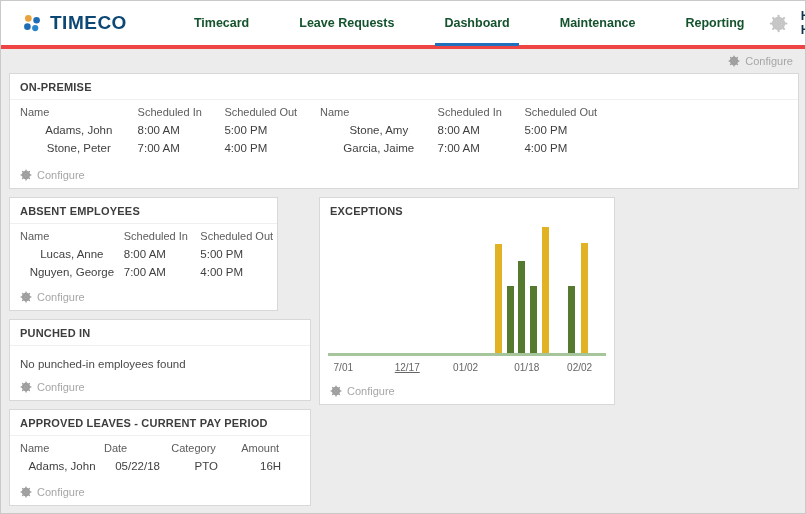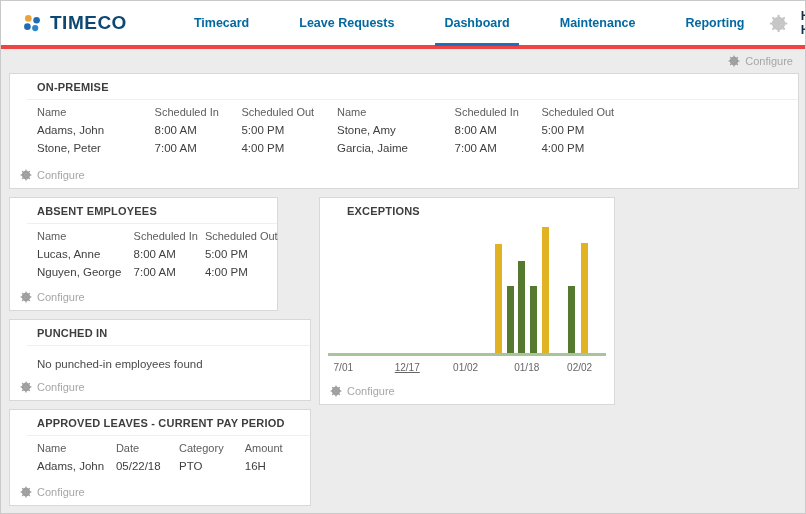--- a/index.html
+++ b/index.html
@@ -4,40 +4,40 @@
 <style>
   * { box-sizing: border-box; margin: 0; padding: 0; }
   body { font-family: "Liberation Sans", sans-serif; background:#f5f5f5; }
   .screen { position:relative; width:806px; height:514px; background:#ececec; border:1px solid #c9c9c9; overflow:hidden; }
 
   
   .navbar { position:absolute; top:0; left:0; right:0; height:48px; background:#fff; border-bottom:4px solid #ef4444; display:flex; align-items:center; padding:0 20px; z-index:5; }
   .logo { display:flex; align-items:center; gap:7px; color:#0d4875; font-weight:bold; font-size:19px; letter-spacing:.5px; cursor:pointer; }
   .logo svg { width:22px; height:22px; }
   .main-nav { display:flex; margin-left:42px; }
-  .nav-item { position:relative; padding:16px 25px; font-size:12.5px; font-weight:bold; color:#0369a1; cursor:pointer; white-space:nowrap; }
+  .nav-item { position:relative; padding:16px 25px; font-size:12.5px; font-weight:bold; color:#14532d; cursor:pointer; white-space:nowrap; }
   .nav-item.active::after { content:""; position:absolute; left:16px; right:16px; bottom:0; height:3px; background:#1e70bf; }
   .nav-right { margin-left:auto; display:flex; align-items:center; gap:12px; }
   .nav-gear { width:25px; height:25px; color:#c6c6c6; cursor:pointer; }
   .user-name { font-size:12.5px; font-weight:bold; color:#12314d; cursor:pointer; }
 
   
-  .card { position:absolute; background:#fff; border:1px solid #d8d8d8;padding-left:17px; }
+  .card { position:absolute; background:#fff; border:1px solid #d8d8d8; }
   .card-title { font-size:11px; font-weight:bold; color:#3d3d3d; padding:7px 10px 6px 10px; border-bottom:1px solid #efefef; letter-spacing:.2px; }
   .configure { position:absolute; left:10px; bottom:7px; display:flex; align-items:center; gap:5px; color:#a6a6a6; font-size:11px; cursor:pointer; }
   .configure svg { width:12px; height:12px; color:#9e9e9e; flex:0 0 auto; }
   .page-configure { position:absolute; top:54px; right:12px; display:flex; align-items:center; gap:5px; color:#a6a6a6; font-size:11px; cursor:pointer; z-index:2; }
   .page-configure svg { width:12px; height:12px; color:#9e9e9e; }
 
   
   .grid3 { display:grid; grid-template-columns:42% 31% 27%; padding:0 10px; white-space:nowrap; }
   .grid4 { display:grid; grid-template-columns:30% 24% 25% 21%; padding:0 10px; white-space:nowrap; }
   .hdr span { font-size:11px; color:#5c5c5c; padding:6px 0 3px 0; }
   .row span { font-size:11.5px; color:#3f3f3f; padding:3px 0; }
-  .link { color:#1f6cb5; cursor:pointer; }
+  .link { color:#1f6cb5; cursor:pointer;text-align:center; }
   .op-body { display:flex; }
   .op-group { width:300px; }
   .empty-text { font-size:11.5px; color:#4a4a4a; padding:12px 10px; }
 
   
   .plot { position:absolute; left:8px; right:8px; top:24px; height:134px; border-bottom:3px solid #a6c59b; }
   .bar { position:absolute; bottom:0; width:7px; }
   .axis { position:absolute; left:8px; right:8px; top:164px; height:14px; }
   .tick { position:absolute; top:0; font-size:10px; color:#666; }
 

